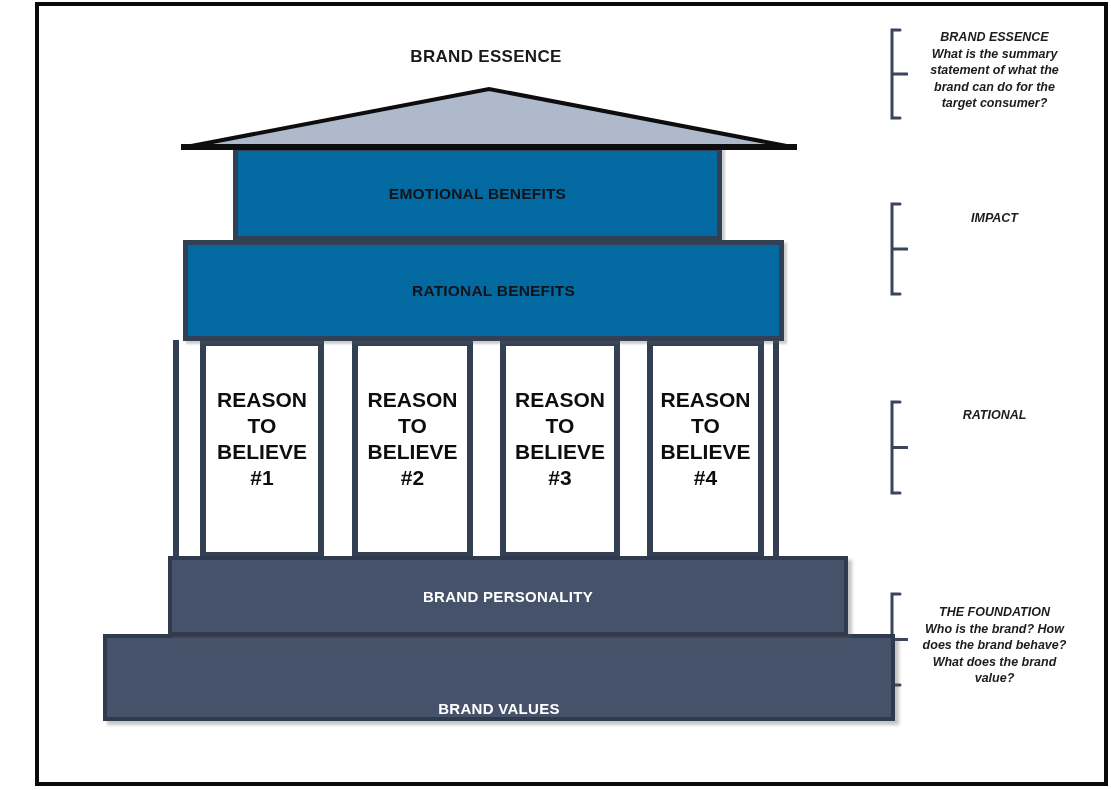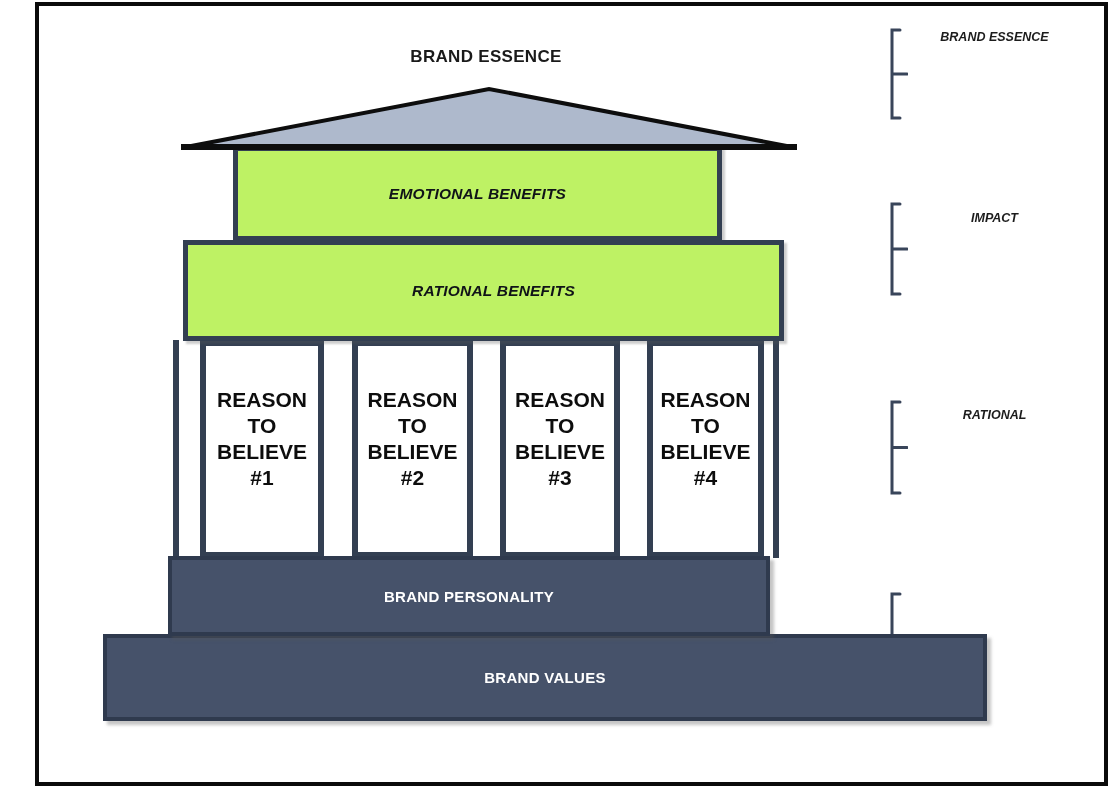--- a/index.html
+++ b/index.html
@@ -16,24 +16,23 @@
     text-align:center; font-size:17px; font-weight:bold; color:#1a1a1a;
     letter-spacing:0.3px;
   }
   .roof{ position:absolute; left:180px; top:86px; z-index:5; }
   .box{
     position:absolute; box-sizing:border-box;
     display:flex; align-items:center; justify-content:center;
     text-align:center; font-weight:bold;
   }
   .mid-box{
-    background:#bef264; border:5px solid #333f52; color:#101318;
+    background:#0369a1; border:5px solid #333f52; color:#101318;
     font-size:15.5px; letter-spacing:0.2px;
     box-shadow:3px 3px 2px rgba(90,90,90,0.30);
-    font-style:italic;
   }
   .emotional{ left:233px; top:146px; width:489px; height:95px; z-index:2; }
   .rational{ left:183px; top:240px; width:601px; height:101px; z-index:3;padding-left:20px; }
   .edge-line{
     position:absolute; top:340px; width:6px; height:218px; background:#333f52;
   }
   .pillar{
     position:absolute; top:340px; height:218px; box-sizing:border-box;
     background:#ffffff; border:6px solid #333f52;
     display:flex; align-items:center; justify-content:center;
@@ -42,22 +41,22 @@
   }
   .p1{ left:200px; width:124px; }
   .p2{ left:352px; width:121px; }
   .p3{ left:500px; width:120px; }
   .p4{ left:647px; width:117px; }
   .dark-box{
     background:#46526a; border:4px solid #2f3a4e; color:#ffffff;
     font-size:15px; letter-spacing:0.3px;
     box-shadow:4px 4px 3px rgba(90,90,90,0.35);
   }
-  .personality{ left:168px; top:556px; width:602px; height:80px; z-index:4; }
-  .values{ left:103px; top:634px; width:884px; height:87px; z-index:3; }
+  .personality{ left:168px; top:556px; width:680px; height:80px; z-index:4; }
+  .values{ left:103px; top:634px; width:792px; height:87px; z-index:3;align-items:flex-end; }
   .annotation-bracket{ position:absolute; left:886px; }
   .annotation-text{
     position:absolute; left:903px; width:183px; text-align:center;
     font-size:12.5px; font-weight:bold; font-style:italic; color:#1c1c1c;
     line-height:16.5px;
   }
   .annotation-text .lines{ white-space:pre-line; }
   .a1t{ top:29px; } .a2t{ top:210px; } .a3t{ top:407px; } .a4t{ top:604px; }
 </style>
 </head>
@@ -107,33 +106,44 @@
 
   <div class="box dark-box values">
     <span>BRAND VALUES</span>
   </div>
 
   <svg class="annotation-bracket" style="top:27px" width="22" height="94" viewBox="0 0 22 94">
     <path d="M14 3 L6 3 L6 91 L14 91 M6 47 L21 47" fill="none" stroke="#39455a" stroke-width="3" stroke-linecap="round"></path>
   </svg>
   <div class="annotation-text a1t">
     <div>BRAND ESSENCE</div>
+    <div class="lines">What is the summary
+statement of what the
+brand can do for the
+target consumer?</div>
   </div>
 
   <svg class="annotation-bracket" style="top:201px" width="22" height="96" viewBox="0 0 22 96">
     <path d="M14 3 L6 3 L6 93 L14 93 M6 48 L21 48" fill="none" stroke="#39455a" stroke-width="3" stroke-linecap="round"></path>
   </svg>
   <div class="annotation-text a2t">
     <div>IMPACT</div>
   </div>
 
   <svg class="annotation-bracket" style="top:399px" width="22" height="97" viewBox="0 0 22 97">
     <path d="M14 3 L6 3 L6 94 L14 94 M6 48.5 L21 48.5" fill="none" stroke="#39455a" stroke-width="3" stroke-linecap="round"></path>
   </svg>
   <div class="annotation-text a3t">
     <div>RATIONAL</div>
   </div>
 
   <svg class="annotation-bracket" style="top:591px" width="22" height="97" viewBox="0 0 22 97">
     <path d="M14 3 L6 3 L6 94 L14 94 M6 48.5 L21 48.5" fill="none" stroke="#39455a" stroke-width="3" stroke-linecap="round"></path>
   </svg>
+  <div class="annotation-text a4t">
+    <div>THE FOUNDATION</div>
+    <div class="lines">Who is the brand? How
+does the brand behave?
+What does the brand
+value?</div>
+  </div>
 
 </div>
 
 </body></html>

